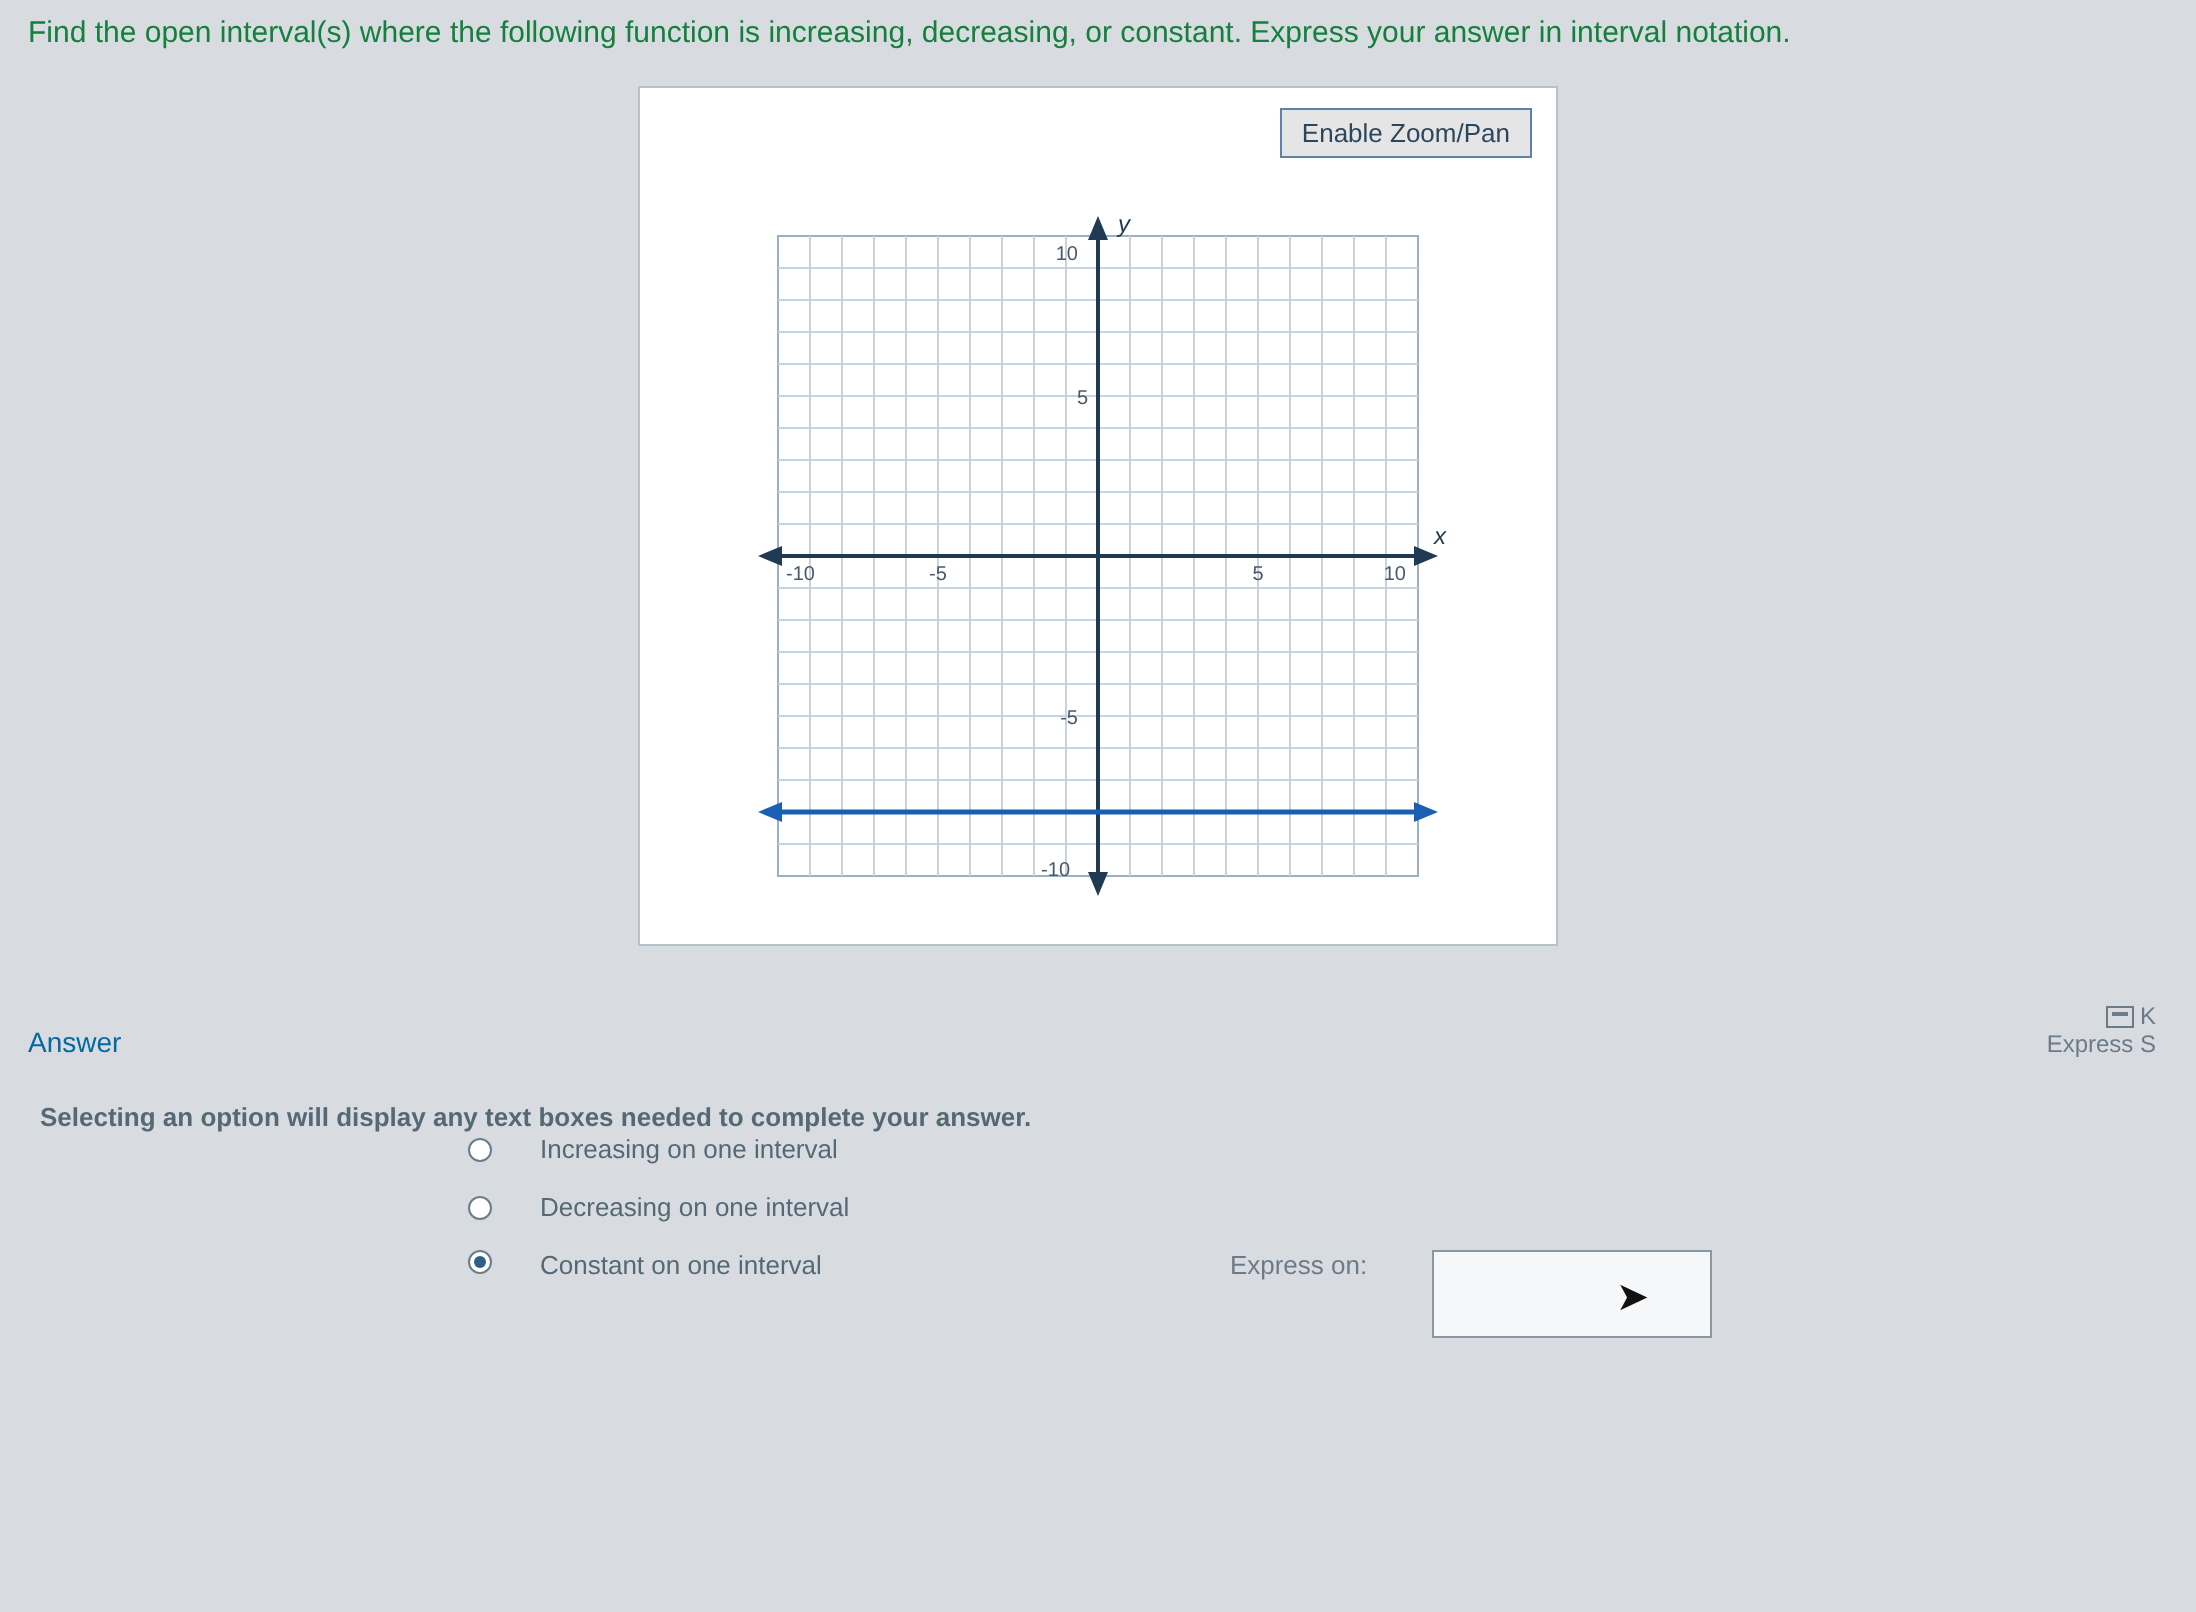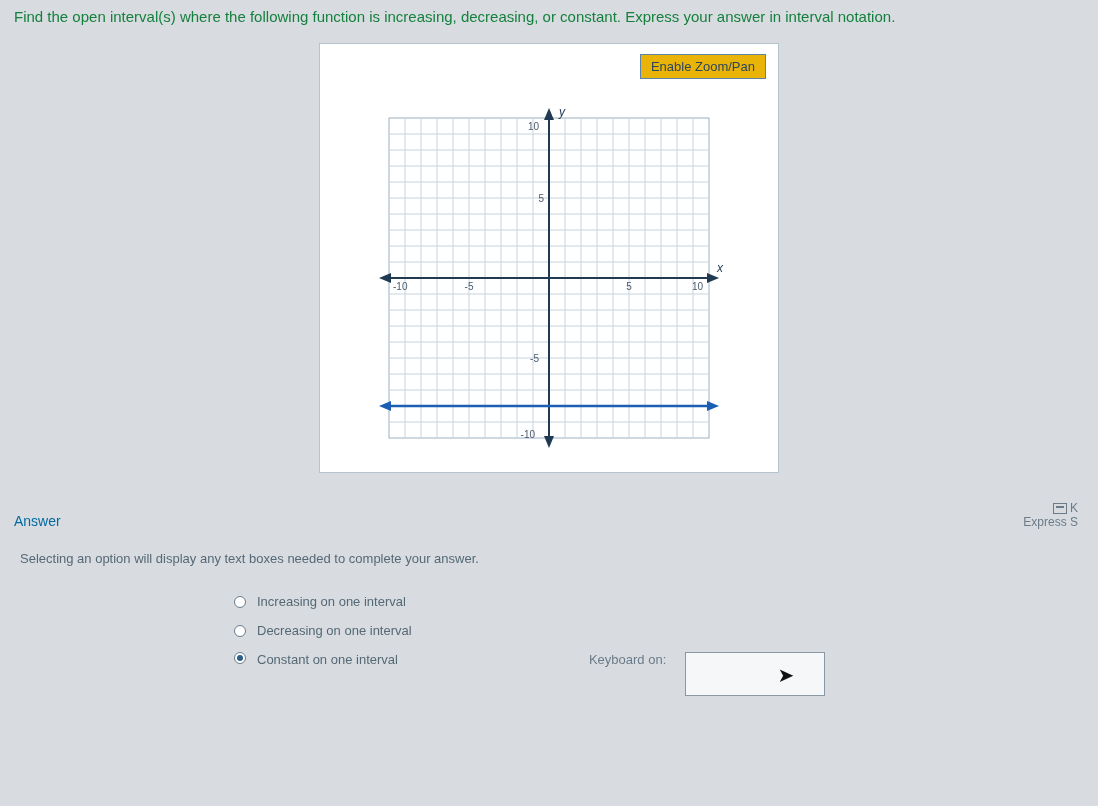--- a/index.html
+++ b/index.html
@@ -28,21 +28,21 @@
     background: #fff;
     border: 1px solid #b5c3cf;
     padding: 8px;
     position: relative;
     width: 460px;
   }
   .zoom-btn {
     position: absolute;
     top: 10px;
     right: 12px;
-    background: #eab308;
+    background: #e5e5e5;
     border: 1px solid #5d84a8;
     color: #2a475e;
     font-size: 13px;
     padding: 4px 10px;
   }
   .grid-area {
     margin-top: 46px;
     margin-bottom: 6px;
     display: flex;
     justify-content: center;
@@ -67,32 +67,33 @@
     vertical-align: middle;
     margin-right: 3px;
     position: relative;
   }
   .kbd-icon::before {
     content:""; position:absolute; left:2px; top:2px; right:2px; height:2px; background:#6b7b8a;
   }
   .instr {
     font-size: 13px;
     color: #556875;
-    margin: 22px 0 28px 6px;
+    margin: 22px 0 1px 6px;
+    font-weight: bold;
   }
   .options {
     margin-left: 220px;
     font-size: 13px;
     color: #556875;
   }
   .opt-row {
     display: flex;
     align-items: center;
     margin-bottom: 14px;
-    gap: 11px;
+    gap: 24px;
   }
   .radio {
     width: 12px; height: 12px; border: 1px solid #6a7d8c; border-radius: 50%;
     display: inline-flex; align-items: center; justify-content: center;
     background: #fff;
   }
   .radio.selected::after {
     content: ""; width: 6px; height: 6px; border-radius: 50%; background: #2d5f88;
   }
   .constant-row {
@@ -222,19 +223,19 @@
       <span class="radio"></span>
       <span>Increasing on one interval</span>
     </div>
     <div class="opt-row">
       <span class="radio"></span>
       <span>Decreasing on one interval</span>
     </div>
     <div class="opt-row constant-row">
       <span class="radio selected"></span>
       <span>Constant on one interval</span>
-      <span class="constant-label">Keyboard on:</span>
+      <span class="constant-label">Express on:</span>
       <span class="input-box">
         <span class="cursor-arrow">➤</span>
       </span>
     </div>
   </div>
 </div>
 
 </body></html>

